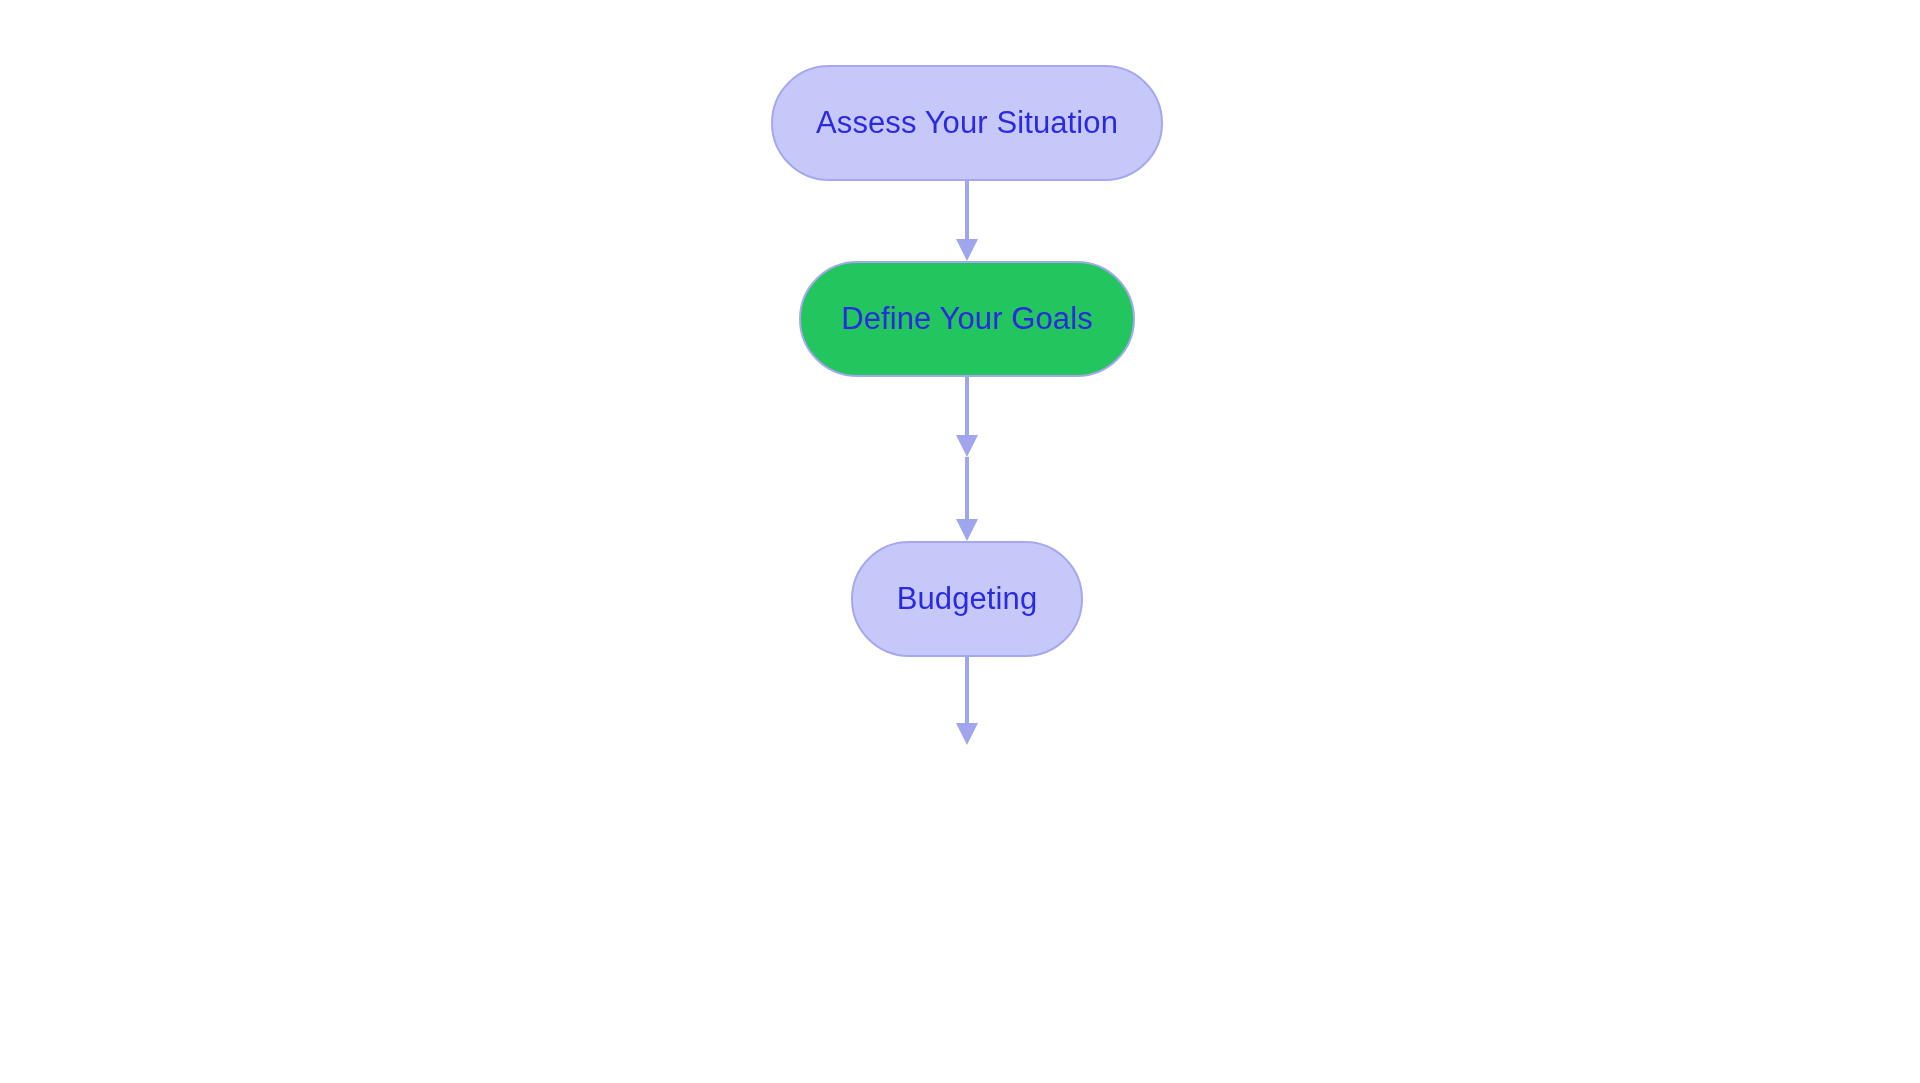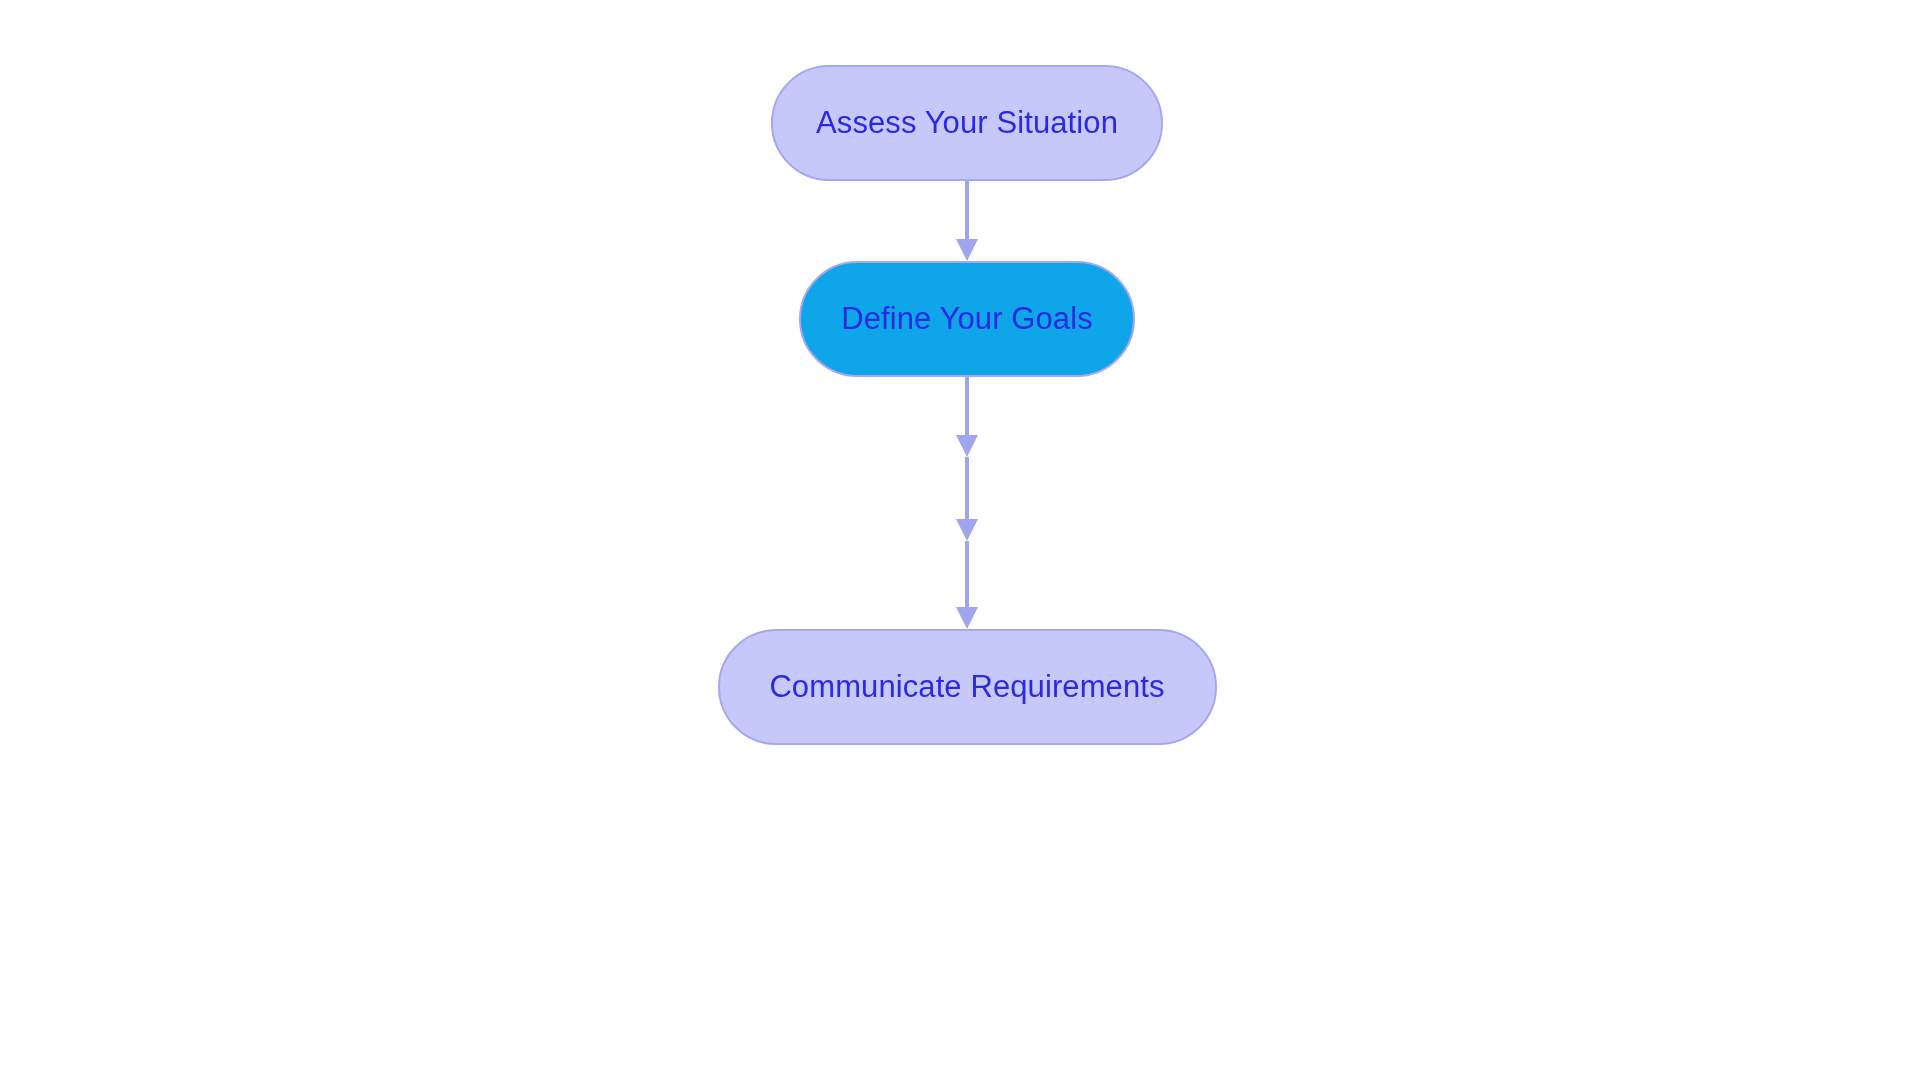--- a/index.html
+++ b/index.html
@@ -106,40 +106,40 @@
 
       <div class="node" style="width: 392px; margin-top: 8px; background: rgb(199, 200, 250); border-color: rgb(165, 168, 240); color: rgb(42, 42, 224);">
         <span class="node-label">Assess Your Situation</span>
       </div>
 
       <div class="connector gap-0">
         <div class="connector-stem" style="background: rgb(159, 166, 238);"></div>
         <div class="connector-head" style="border-top-color: rgb(159, 166, 238);"></div>
       </div>
 
-      <div class="node" style="width: 336px; background: #0ea5e9; border-color: rgb(165, 168, 240); color: rgb(42, 42, 224);">
+      <div class="node" style="width: 336px; background: #22c55e; border-color: rgb(165, 168, 240); color: rgb(42, 42, 224);">
         <span class="node-label">Define Your Goals</span>
       </div>
 
       <div class="connector gap-1">
         <div class="connector-stem" style="background: rgb(159, 166, 238);"></div>
         <div class="connector-head" style="border-top-color: rgb(159, 166, 238);"></div>
       </div>
 
 
       <div class="connector gap-2">
         <div class="connector-stem" style="background: rgb(159, 166, 238);"></div>
         <div class="connector-head" style="border-top-color: rgb(159, 166, 238);"></div>
       </div>
 
+      <div class="node" style="width: 232px; background: rgb(199, 200, 250); border-color: rgb(165, 168, 240); color: rgb(42, 42, 224);">
+        <span class="node-label">Budgeting</span>
+      </div>
 
       <div class="connector gap-3">
         <div class="connector-stem" style="background: rgb(159, 166, 238);"></div>
         <div class="connector-head" style="border-top-color: rgb(159, 166, 238);"></div>
       </div>
 
-      <div class="node" style="width: 499px; background: rgb(199, 200, 250); border-color: rgb(165, 168, 240); color: rgb(42, 42, 224);">
-        <span class="node-label">Communicate Requirements</span>
-      </div>
 
     </div>
   </div>
 </div>
 
 </body></html>

